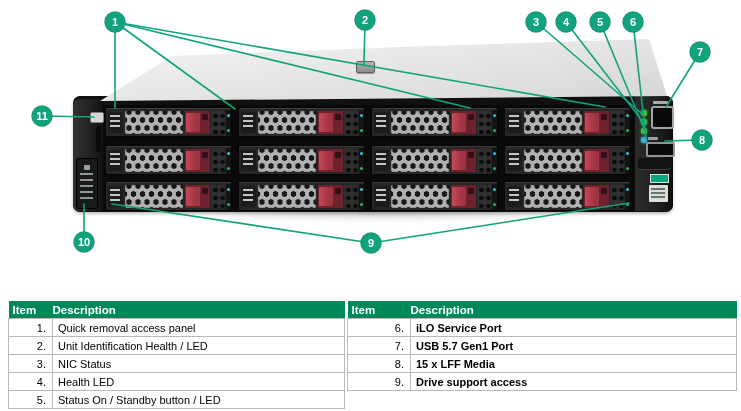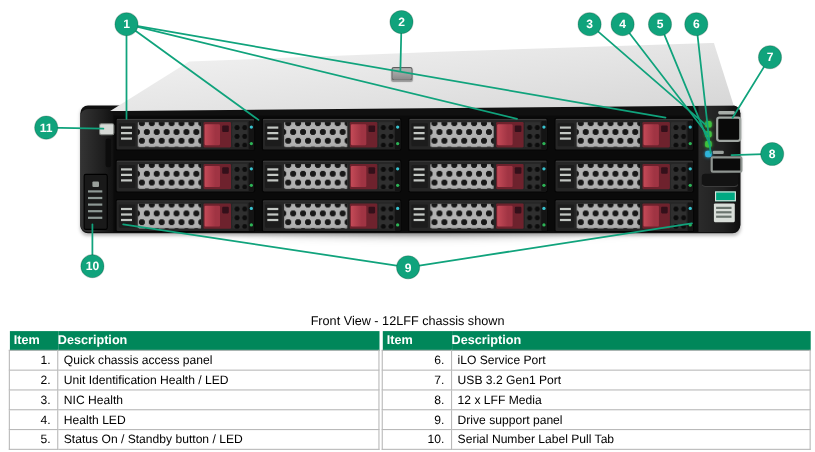--- a/index.html
+++ b/index.html
@@ -82,21 +82,21 @@
   table.parts th{background:var(--table-header-bg);color:#fff;font-weight:bold;
     font-size:11.5px;text-align:left;height:17px;padding:0;}
   table.parts td{height:17px;padding:0;border:1px solid #b9b9b9;background:#fff;}
   table.parts th.item-h{padding-left:4px;}
   table.parts td.item{text-align:right;padding-right:6px;}
   table.parts td.desc{padding-left:5px;}
   .tbl-left{left:8px;width:337px;}
   .tbl-right{left:347px;width:390px;}
   .tbl-right th.item-h{padding-left:26px;}
   .tbl-right td.item{padding-right:19px;}
-  .tbl-right td.desc{padding-left:8px;}
+  .tbl-right td.desc{padding-left:8px;font-weight:bold;}
 </style>
 </head>
 <body>
 
 <div class="stage">
 
   <div class="illus">
 
     <div class="abs floor-shadow"></div>
 
@@ -401,45 +401,44 @@
         <circle class="co-circle" cx="84" cy="242" r="10.5"></circle>
         <text class="co-num" x="84" y="242" text-anchor="middle" dy=".35em">10</text>
       </g>
       <g>
         <circle class="co-circle" cx="42" cy="116" r="10.5"></circle>
         <text class="co-num" x="42" y="116" text-anchor="middle" dy=".35em">11</text>
       </g>
     </svg>
   </div>
 
-  <div class="caption">Front View - 12LFF chassis shown</div>
 
   <table class="parts tbl-left">
     <colgroup>
         <col style="width:44px">
         <col>
       </colgroup>
     <thead>
       <tr>
         <th class="item-h">Item</th>
         <th class="desc-h">Description</th>
       </tr>
     </thead>
     <tbody>
       <tr>
         <td class="item">1.</td>
-        <td class="desc">Quick chassis access panel</td>
+        <td class="desc">Quick removal access panel</td>
       </tr>
       <tr>
         <td class="item">2.</td>
         <td class="desc">Unit Identification Health / LED</td>
       </tr>
       <tr>
         <td class="item">3.</td>
-        <td class="desc">NIC Health</td>
+        <td class="desc">NIC Status</td>
       </tr>
       <tr>
         <td class="item">4.</td>
         <td class="desc">Health LED</td>
       </tr>
       <tr>
         <td class="item">5.</td>
         <td class="desc">Status On / Standby button / LED</td>
       </tr>
     </tbody>
@@ -456,30 +455,26 @@
         <th class="desc-h">Description</th>
       </tr>
     </thead>
     <tbody>
       <tr>
         <td class="item">6.</td>
         <td class="desc">iLO Service Port</td>
       </tr>
       <tr>
         <td class="item">7.</td>
-        <td class="desc">USB 3.2 Gen1 Port</td>
+        <td class="desc">USB 5.7 Gen1 Port</td>
       </tr>
       <tr>
         <td class="item">8.</td>
-        <td class="desc">12 x LFF Media</td>
+        <td class="desc">15 x LFF Media</td>
       </tr>
       <tr>
         <td class="item">9.</td>
-        <td class="desc">Drive support panel</td>
-      </tr>
-      <tr>
-        <td class="item">10.</td>
-        <td class="desc">Serial Number Label Pull Tab</td>
+        <td class="desc">Drive support access</td>
       </tr>
     </tbody>
   </table>
 
 </div>
 
 </body></html>

